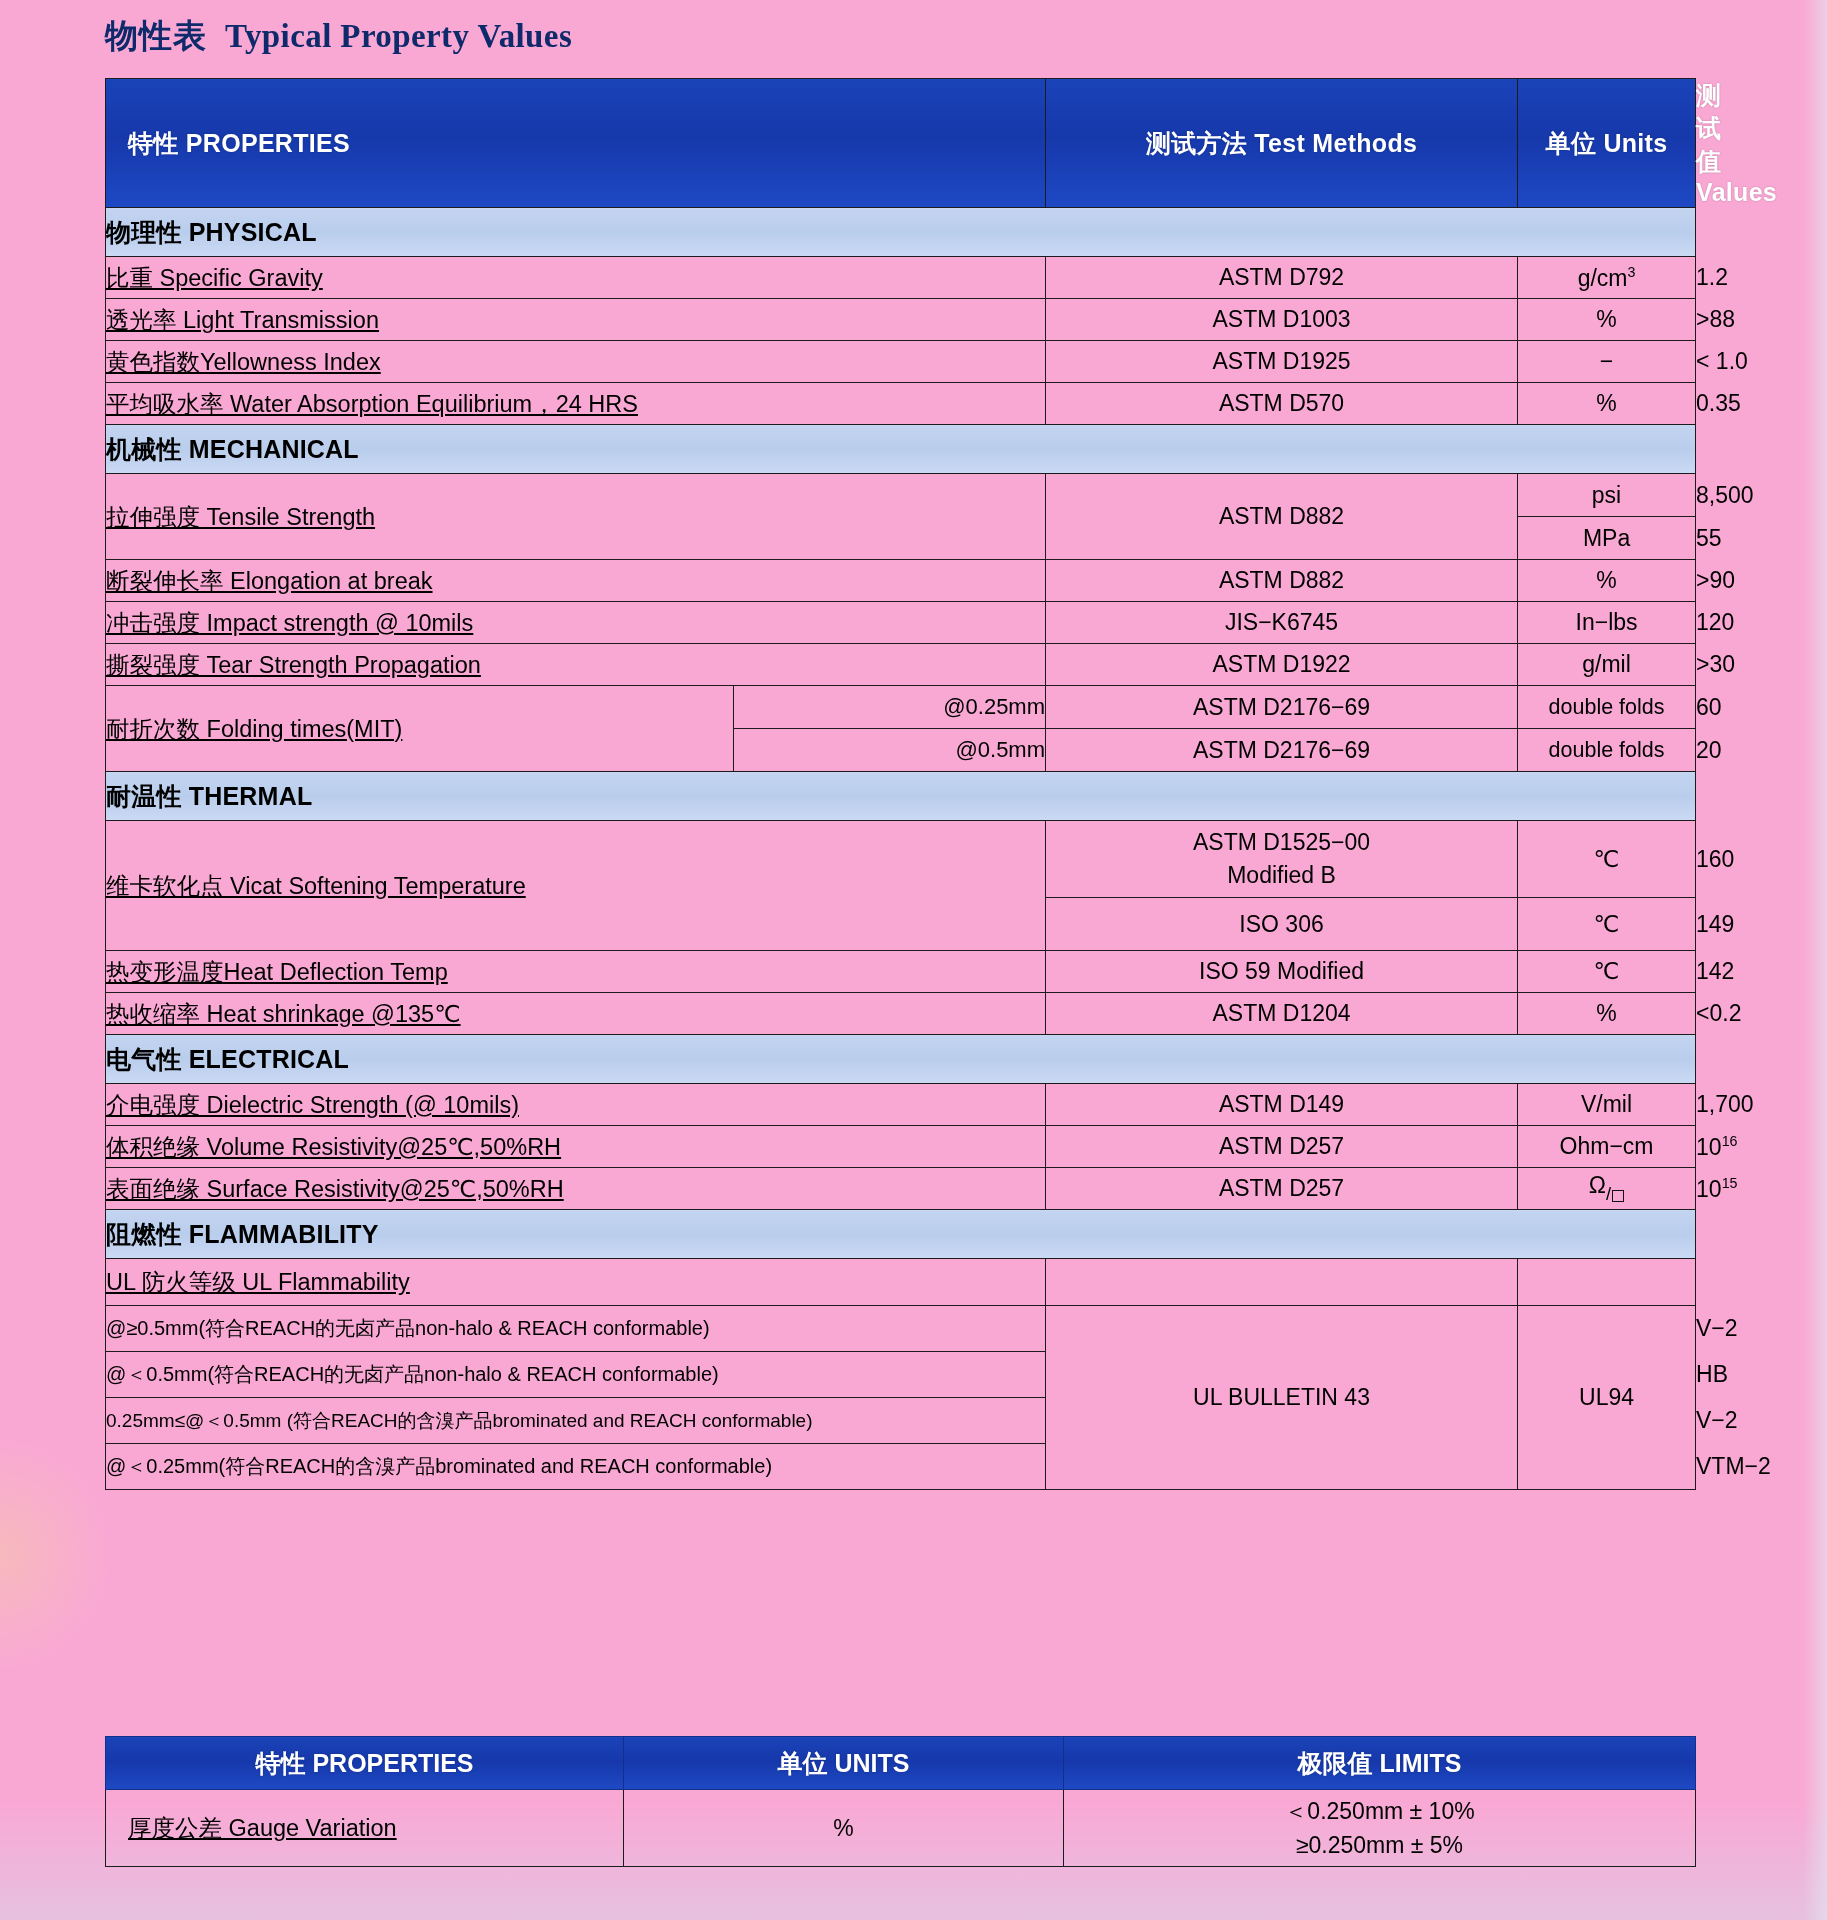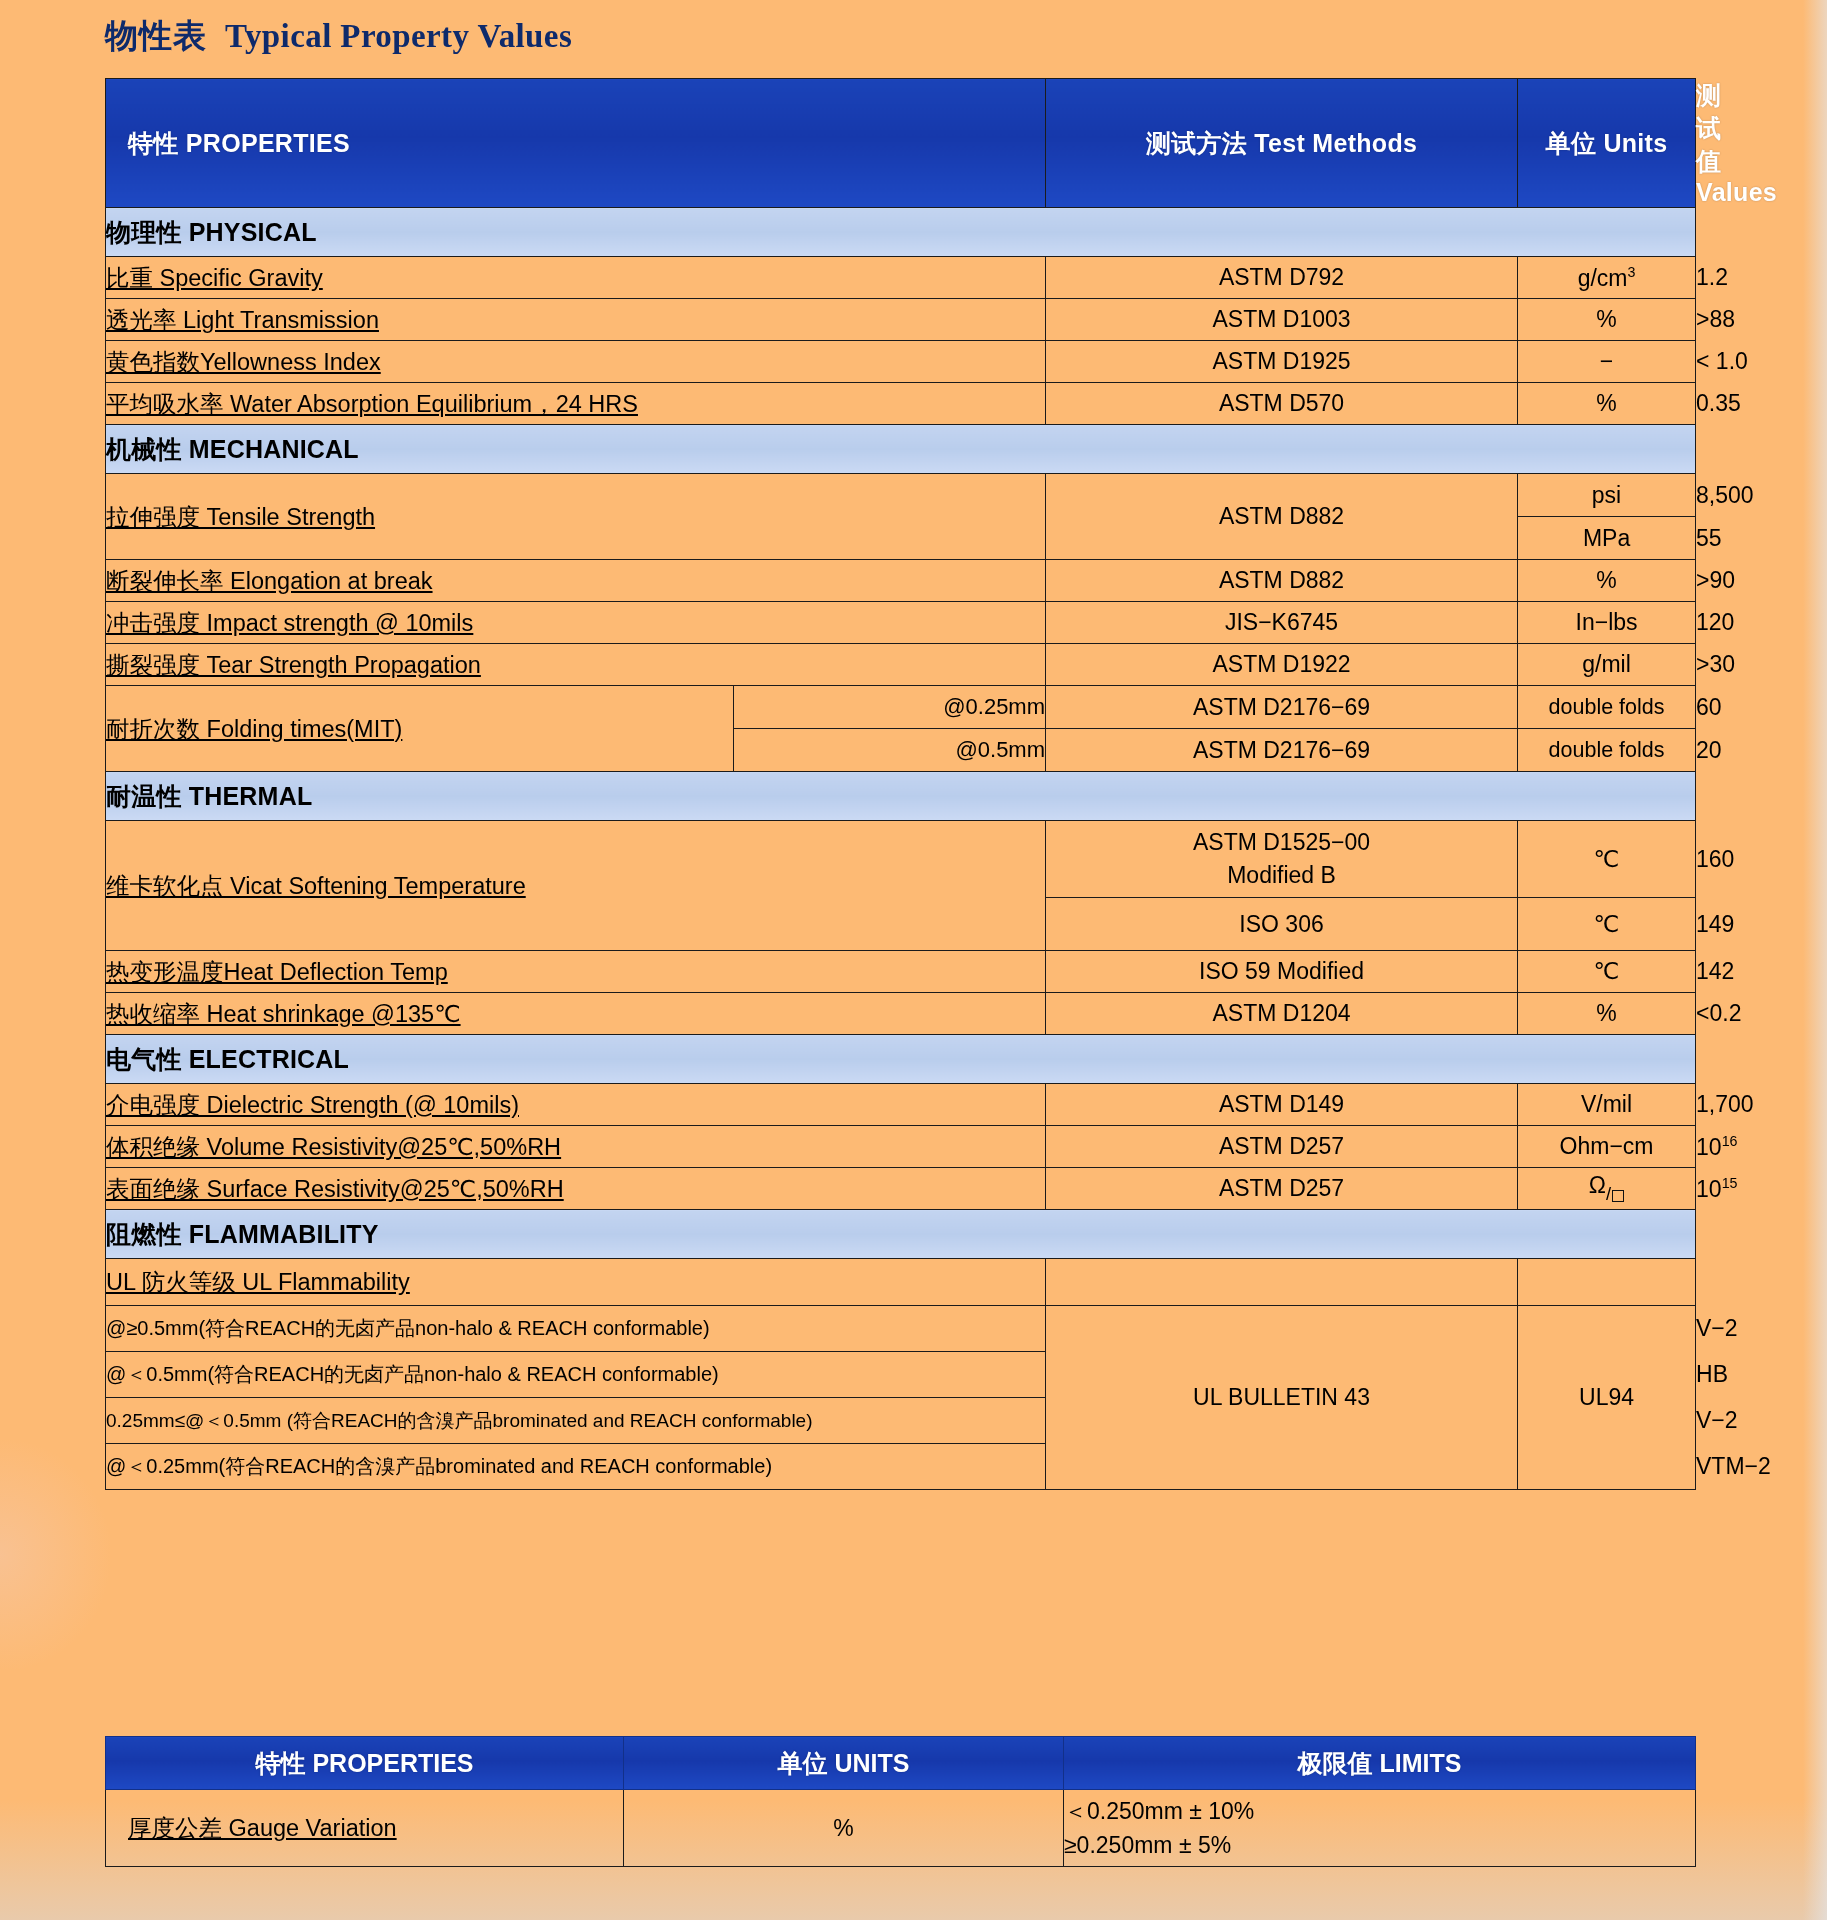--- a/index.html
+++ b/index.html
@@ -12,21 +12,21 @@
     height: 1920px;
     font-family: "Liberation Sans", "DejaVu Sans", sans-serif;
     color: #000000;
     position: relative;
     overflow: hidden;
   }
   .page {
     position: relative;
     width: 1827px;
     height: 1920px;
-    background: #fdba74;
+    background: #f9a8d4;
   }
   
   .scan-tint-tl {
     position: absolute; left: 0; top: 0; width: 560px; height: 70px;
     background: linear-gradient(180deg, rgba(255,255,255,0.0), rgba(250,250,248,0));
     pointer-events: none;
   }
   .scan-tint-left {
     position: absolute; left: 0; top: 1440px; width: 110px; height: 230px;
     background: radial-gradient(ellipse at 0% 50%, rgba(245,200,170,0.55), rgba(253,253,251,0) 72%);
@@ -186,21 +186,21 @@
     text-align: center;
     border: 1.4px solid #123089;
     text-shadow: 0 0 2px rgba(0,0,0,0.25);
   }
   table.lt td.prop {
     font-size: 23.5px;
     padding-left: 22px;
     height: 76px;
   }
   .limits {
-    text-align: left;
+    text-align: center;
     font-size: 23px;
     line-height: 1.5;
     padding: 8px 0;
     margin-top: 29px;
   }
 </style>
 </head>
 <body>
 
 <div class="page">

